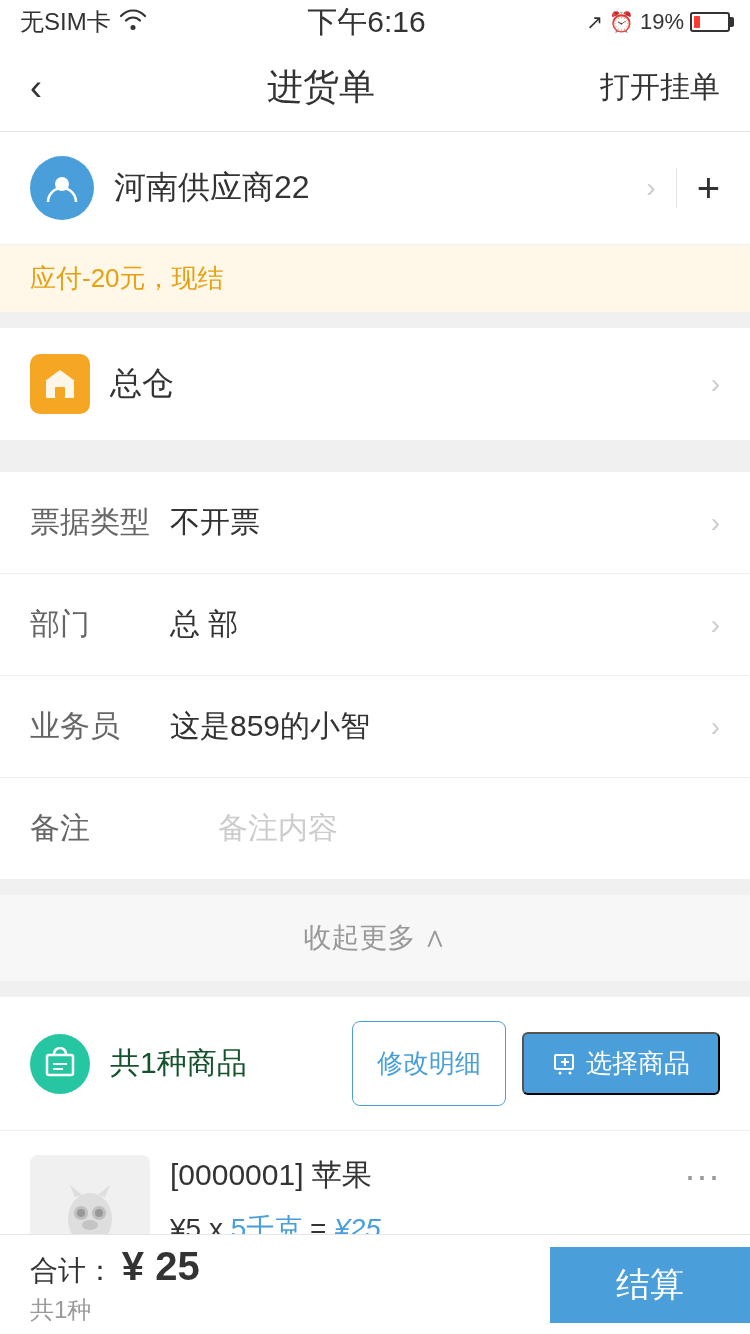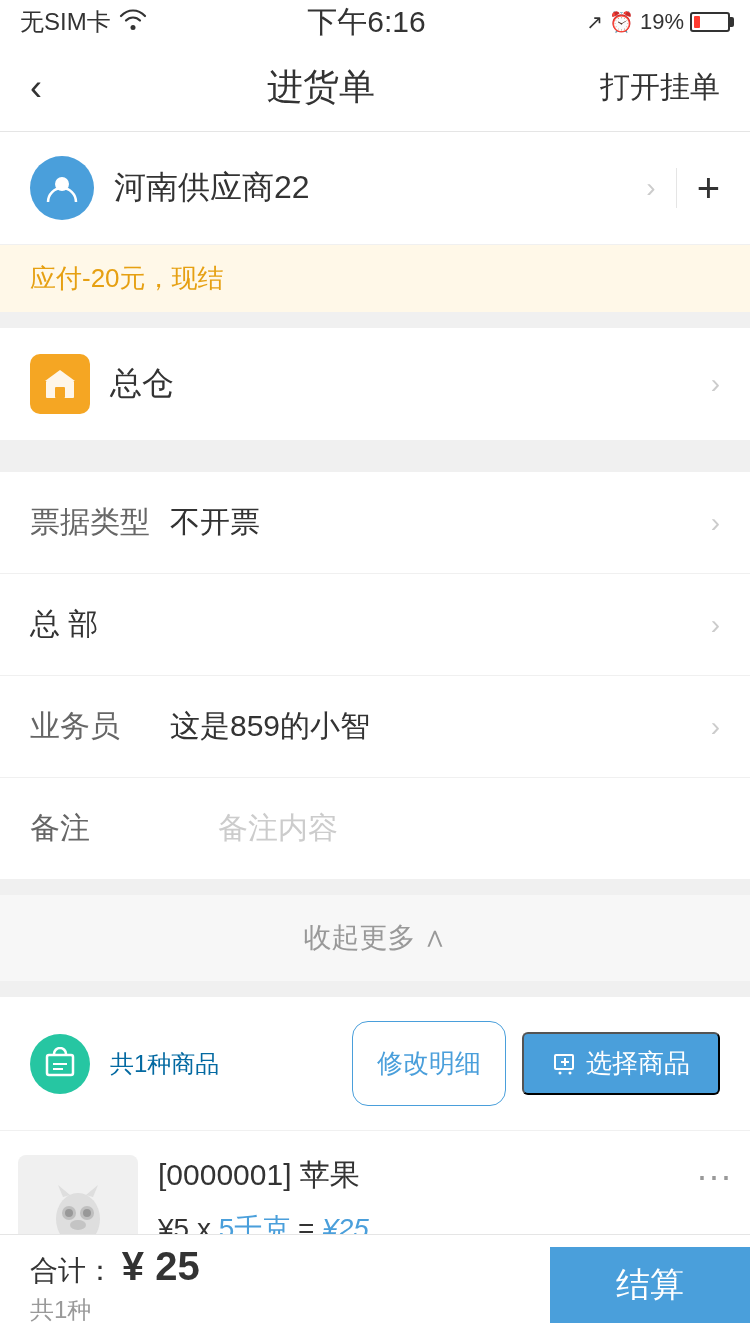--- a/index.html
+++ b/index.html
@@ -129,38 +129,38 @@
       display: flex;
       align-items: center;
       padding: 24px 30px;
       border-bottom: 1px solid #f0f0f0;
     }
     .product-icon-wrap {
       width: 60px; height: 60px; border-radius: 50%; background: #26c6a2;
       display: flex; align-items: center; justify-content: center;
       margin-right: 20px; flex-shrink: 0;
     }
-    .product-count { flex: 1; font-size: 24px; color: #0369a1; }
+    .product-count { flex: 1; font-size: 30px; color: #14532d; }
     .btn-modify {
       border: 1px solid #4a9fdb; color: #4a9fdb; background: #fff;
-      padding: 24px 24px; font-size: 26px; border-radius: 16px; cursor: pointer;
+      padding: 24px 24px; font-size: 26px; border-radius: 8px; cursor: pointer;
       margin-right: 16px;
     }
     .btn-select {
       background: #4a9fdb; color: #fff;
       padding: 12px 28px; font-size: 26px; border-radius: 6px; cursor: pointer;
       display: flex; align-items: center; gap: 8px;
     }
 
     
     .product-item {
       background: #fff;
       display: flex;
       align-items: flex-start;
-      padding: 24px 18px;
+      padding: 24px 30px;
       margin-bottom: 16px;
       justify-content: space-between;
     }
     .product-thumb {
       width: 120px; height: 120px; background: #f0f0f0;
       border-radius: 8px; margin-right: 20px; flex-shrink: 0;
       display: flex; align-items: center; justify-content: center;
       overflow: hidden;
     }
     .product-info { flex: 1; }
@@ -265,20 +265,21 @@
 
   <div style="height:16px;background:#f0f0f0;"></div>
 
   <div class="card">
     <div class="form-row">
       <span class="form-label">票据类型</span>
       <span class="form-value">不开票</span>
       <span class="chevron">›</span>
     </div>
     <div class="form-row">
+      <span class="form-label">部门</span>
       <span class="form-value">总 部</span>
       <span class="chevron">›</span>
     </div>
     <div class="form-row">
       <span class="form-label">业务员</span>
       <span class="form-value">这是859的小智</span>
       <span class="chevron">›</span>
     </div>
     <div class="form-row">
       <span class="form-label">备注</span>

